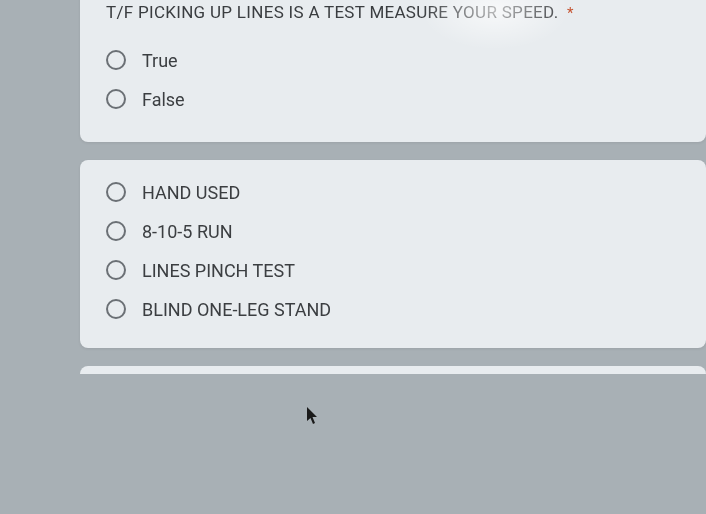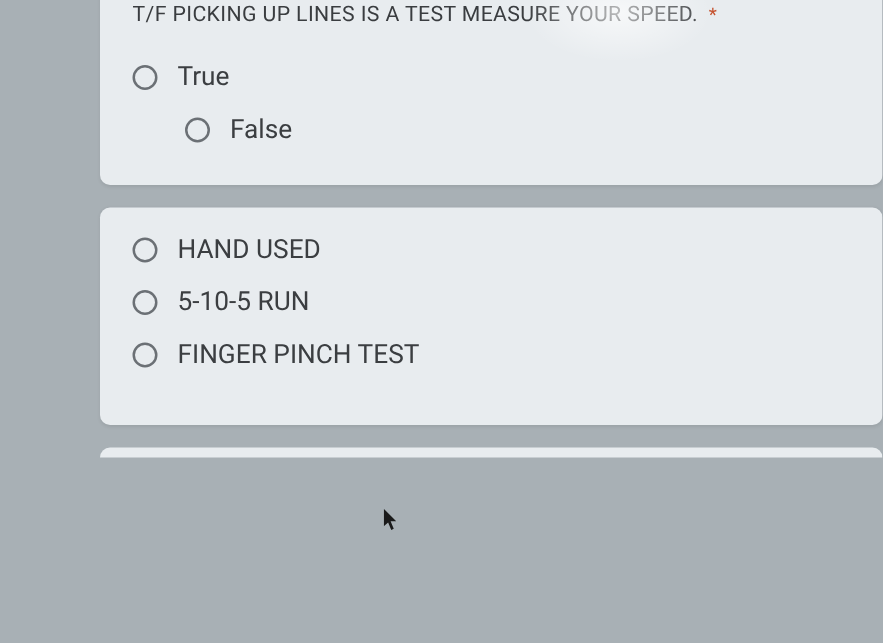--- a/index.html
+++ b/index.html
@@ -49,21 +49,21 @@
       margin-bottom: 18px;
     }
     .radio {
       width: 20px;
       height: 20px;
       border: 2px solid #6b7075;
       border-radius: 50%;
       flex-shrink: 0;
     }
     .option-label {
-      font-size: 21px;
+      font-size: 18px;
       color: #3b3e41;
     }
     .card3 {
       background: #e8ecef;
       border-radius: 8px 8px 0 0;
       margin-left: 80px;
       height: 8px;
     }
     .glare {
       position: absolute;
@@ -88,38 +88,42 @@
   <div class="question-row">
     <div class="question-text">
       <span>T/F PICKING UP LINES IS A TEST  MEASURE YOUR SPEED.</span>
       <span class="required">*</span>
     </div>
   </div>
   <div class="option-row">
     <div class="radio"></div>
     <div class="option-label">True</div>
   </div>
-  <div class="option-row" style="margin-bottom:6px;margin-left:42px;">
+  <div class="option-row" style="margin-bottom:6px;">
     <div class="radio"></div>
     <div class="option-label">False</div>
   </div>
 </div>
 
 <div class="card">
   <div class="option-row">
     <div class="radio"></div>
     <div class="option-label">HAND USED</div>
   </div>
   <div class="option-row">
     <div class="radio"></div>
-    <div class="option-label">5-10-5 RUN</div>
+    <div class="option-label">8-10-5 RUN</div>
   </div>
   <div class="option-row">
     <div class="radio"></div>
-    <div class="option-label">FINGER PINCH TEST</div>
+    <div class="option-label">LINES PINCH TEST</div>
+  </div>
+  <div class="option-row" style="margin-bottom:2px;">
+    <div class="radio"></div>
+    <div class="option-label">BLIND ONE-LEG STAND</div>
   </div>
 </div>
 
 <div class="card3"></div>
 
 <div class="glare"></div>
 
 <svg class="cursor" width="14" height="18" viewBox="0 0 14 18">
   <path d="M0 0 L0 14 L3.5 11 L6 17 L8 16 L5.5 10 L10 10 Z" fill="#1a1a1a"></path>
 </svg>

